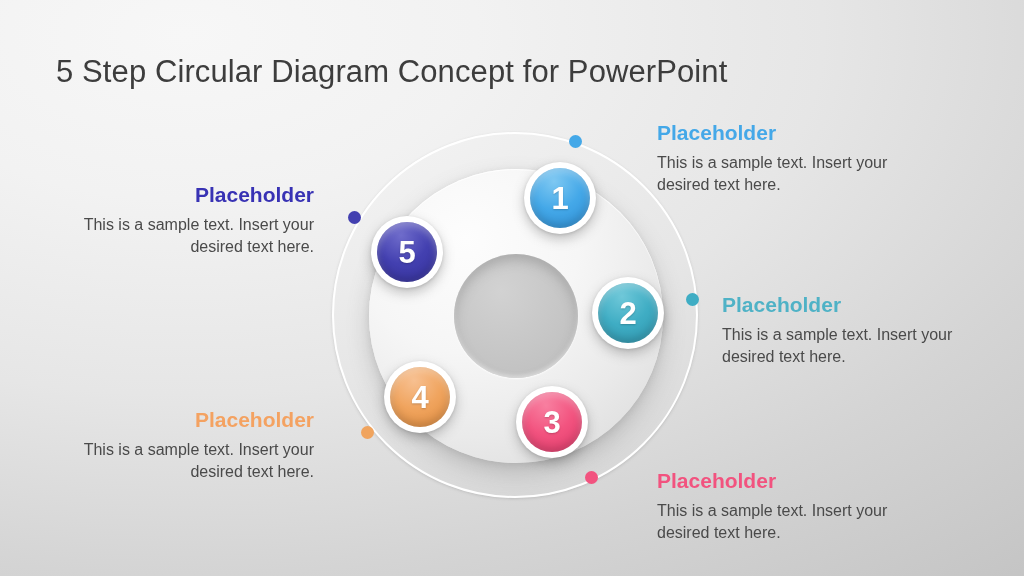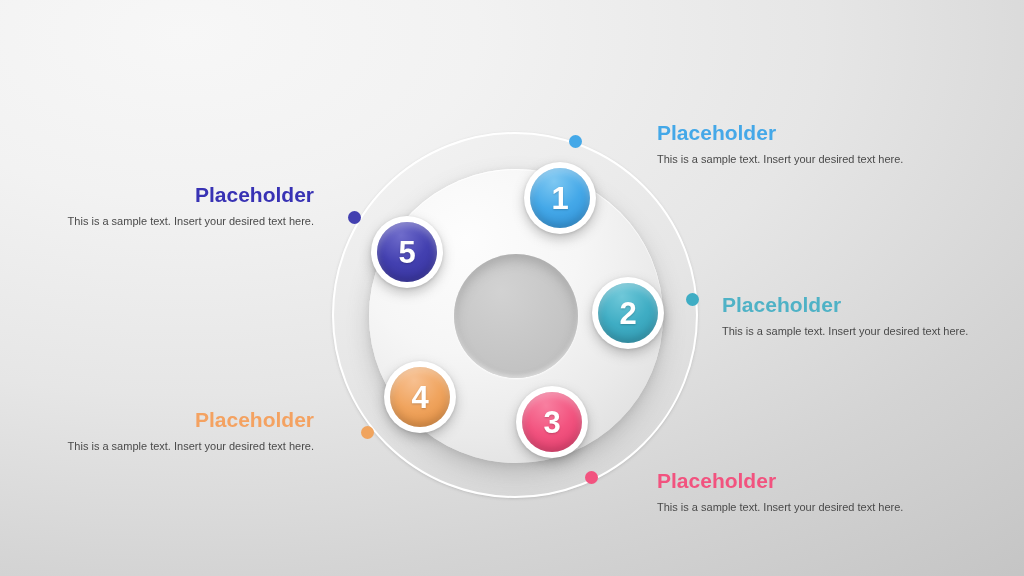--- a/index.html
+++ b/index.html
@@ -135,39 +135,40 @@
 
   
   .block { position: absolute; margin-top: 20px; }
   .block .ph-title {
     font-size: 21px;
     font-weight: 700;
     margin: 0 0 8px 0;
     line-height: 1.1;
   }
   .block .ph-body {
-    font-size: 11px;
+    font-size: 16px;
     color: #4a4a4a;
     line-height: 1.38;
     margin: 0;
   }
   .block.left  { text-align: right; }
   .block.right { text-align: left; }
 
   #block-1 { left: 657px; top: 101px; width: 250px; }
   #block-2 { left: 722px; top: 273px; width: 250px; }
   #block-3 { left: 657px; top: 449px; width: 250px; }
   #block-4 { left: 60px;  top: 388px; width: 254px; }
   #block-5 { left: 60px;  top: 163px; width: 254px; }
 </style>
 </head>
 <body>
 
 <div id="slide" style="background: radial-gradient(130% 130% at 18% 6%, rgb(247, 247, 247) 0%, rgb(242, 242, 242) 22%, rgb(230, 230, 230) 48%, rgb(212, 212, 212) 72%, rgb(194, 194, 194) 100%);">
 
+  <h1 id="title">5 Step Circular Diagram Concept for PowerPoint</h1>
 
   <div id="diagram">
 
     <div class="orbit-ring"></div>
 
     <div class="donut-outer">
       <div class="donut-hole"></div>
     </div>
 
     <div class="orbit-dot" id="dot-1" style="background: rgb(68, 168, 232);"></div>

